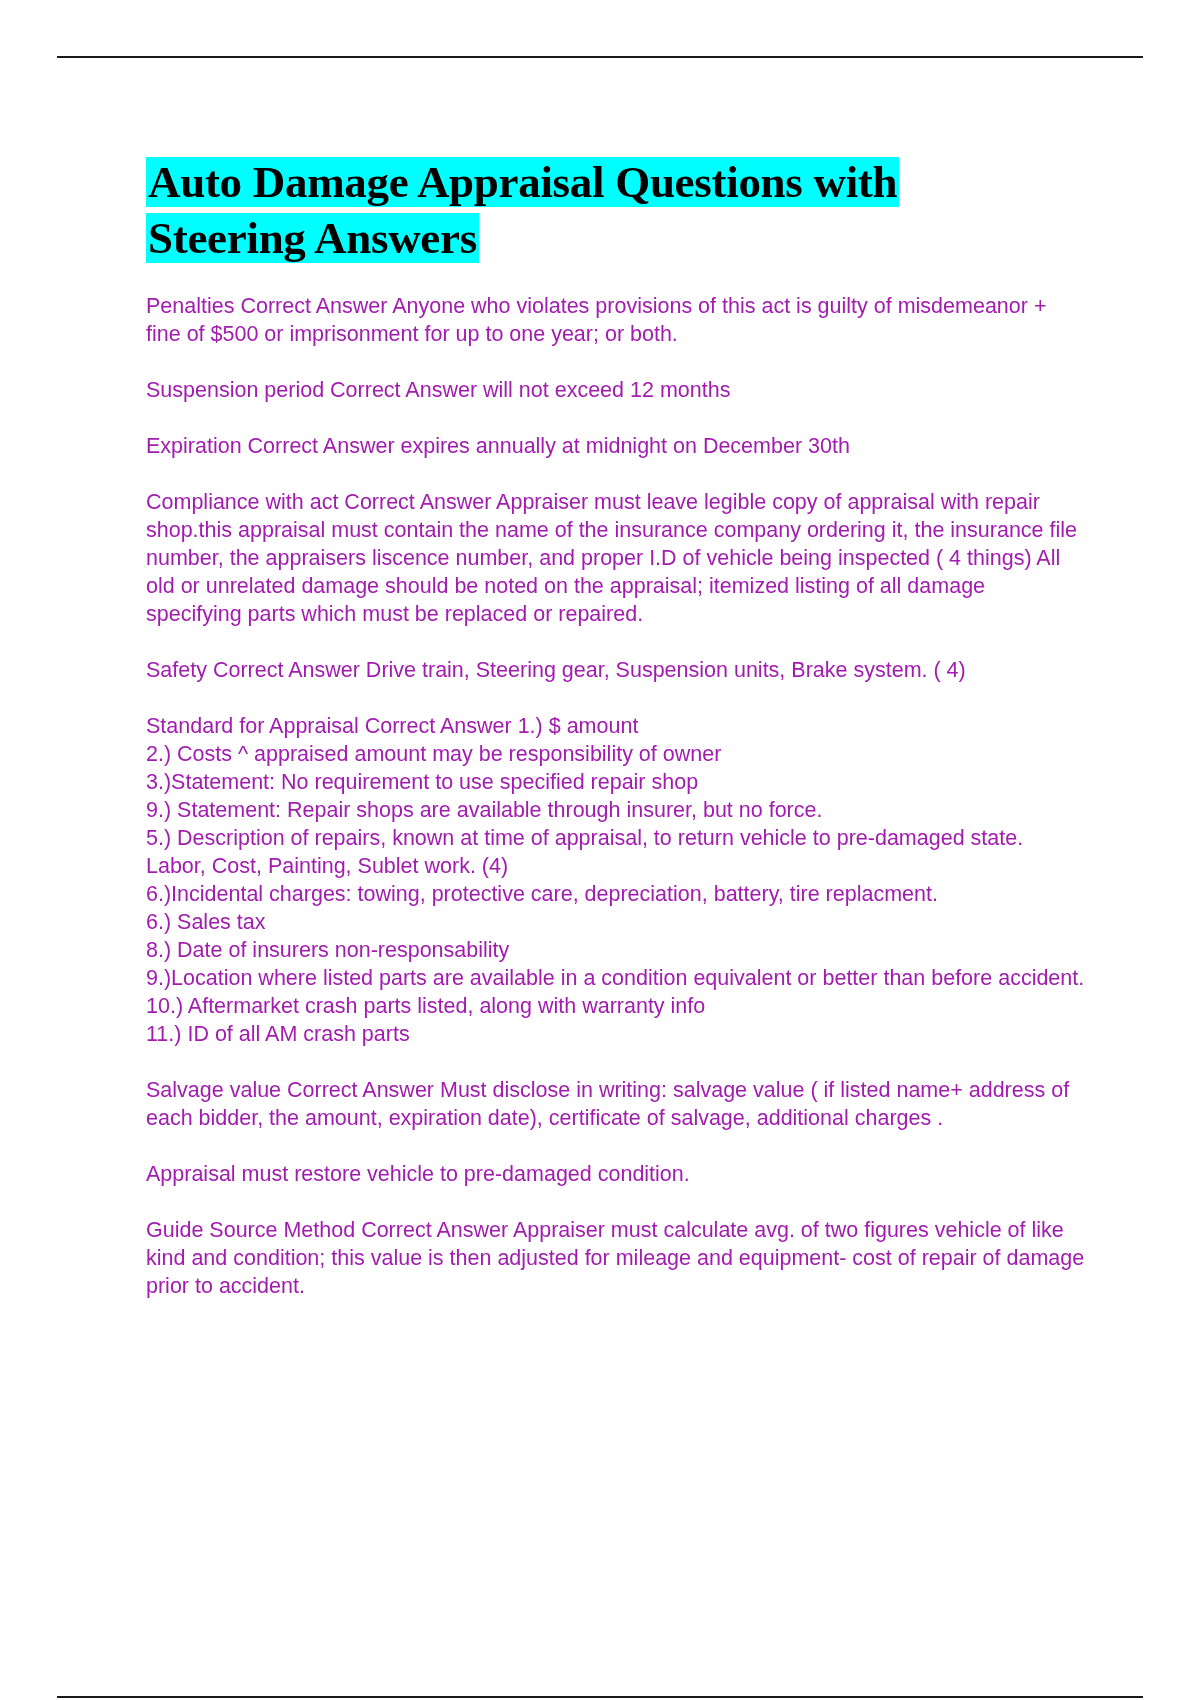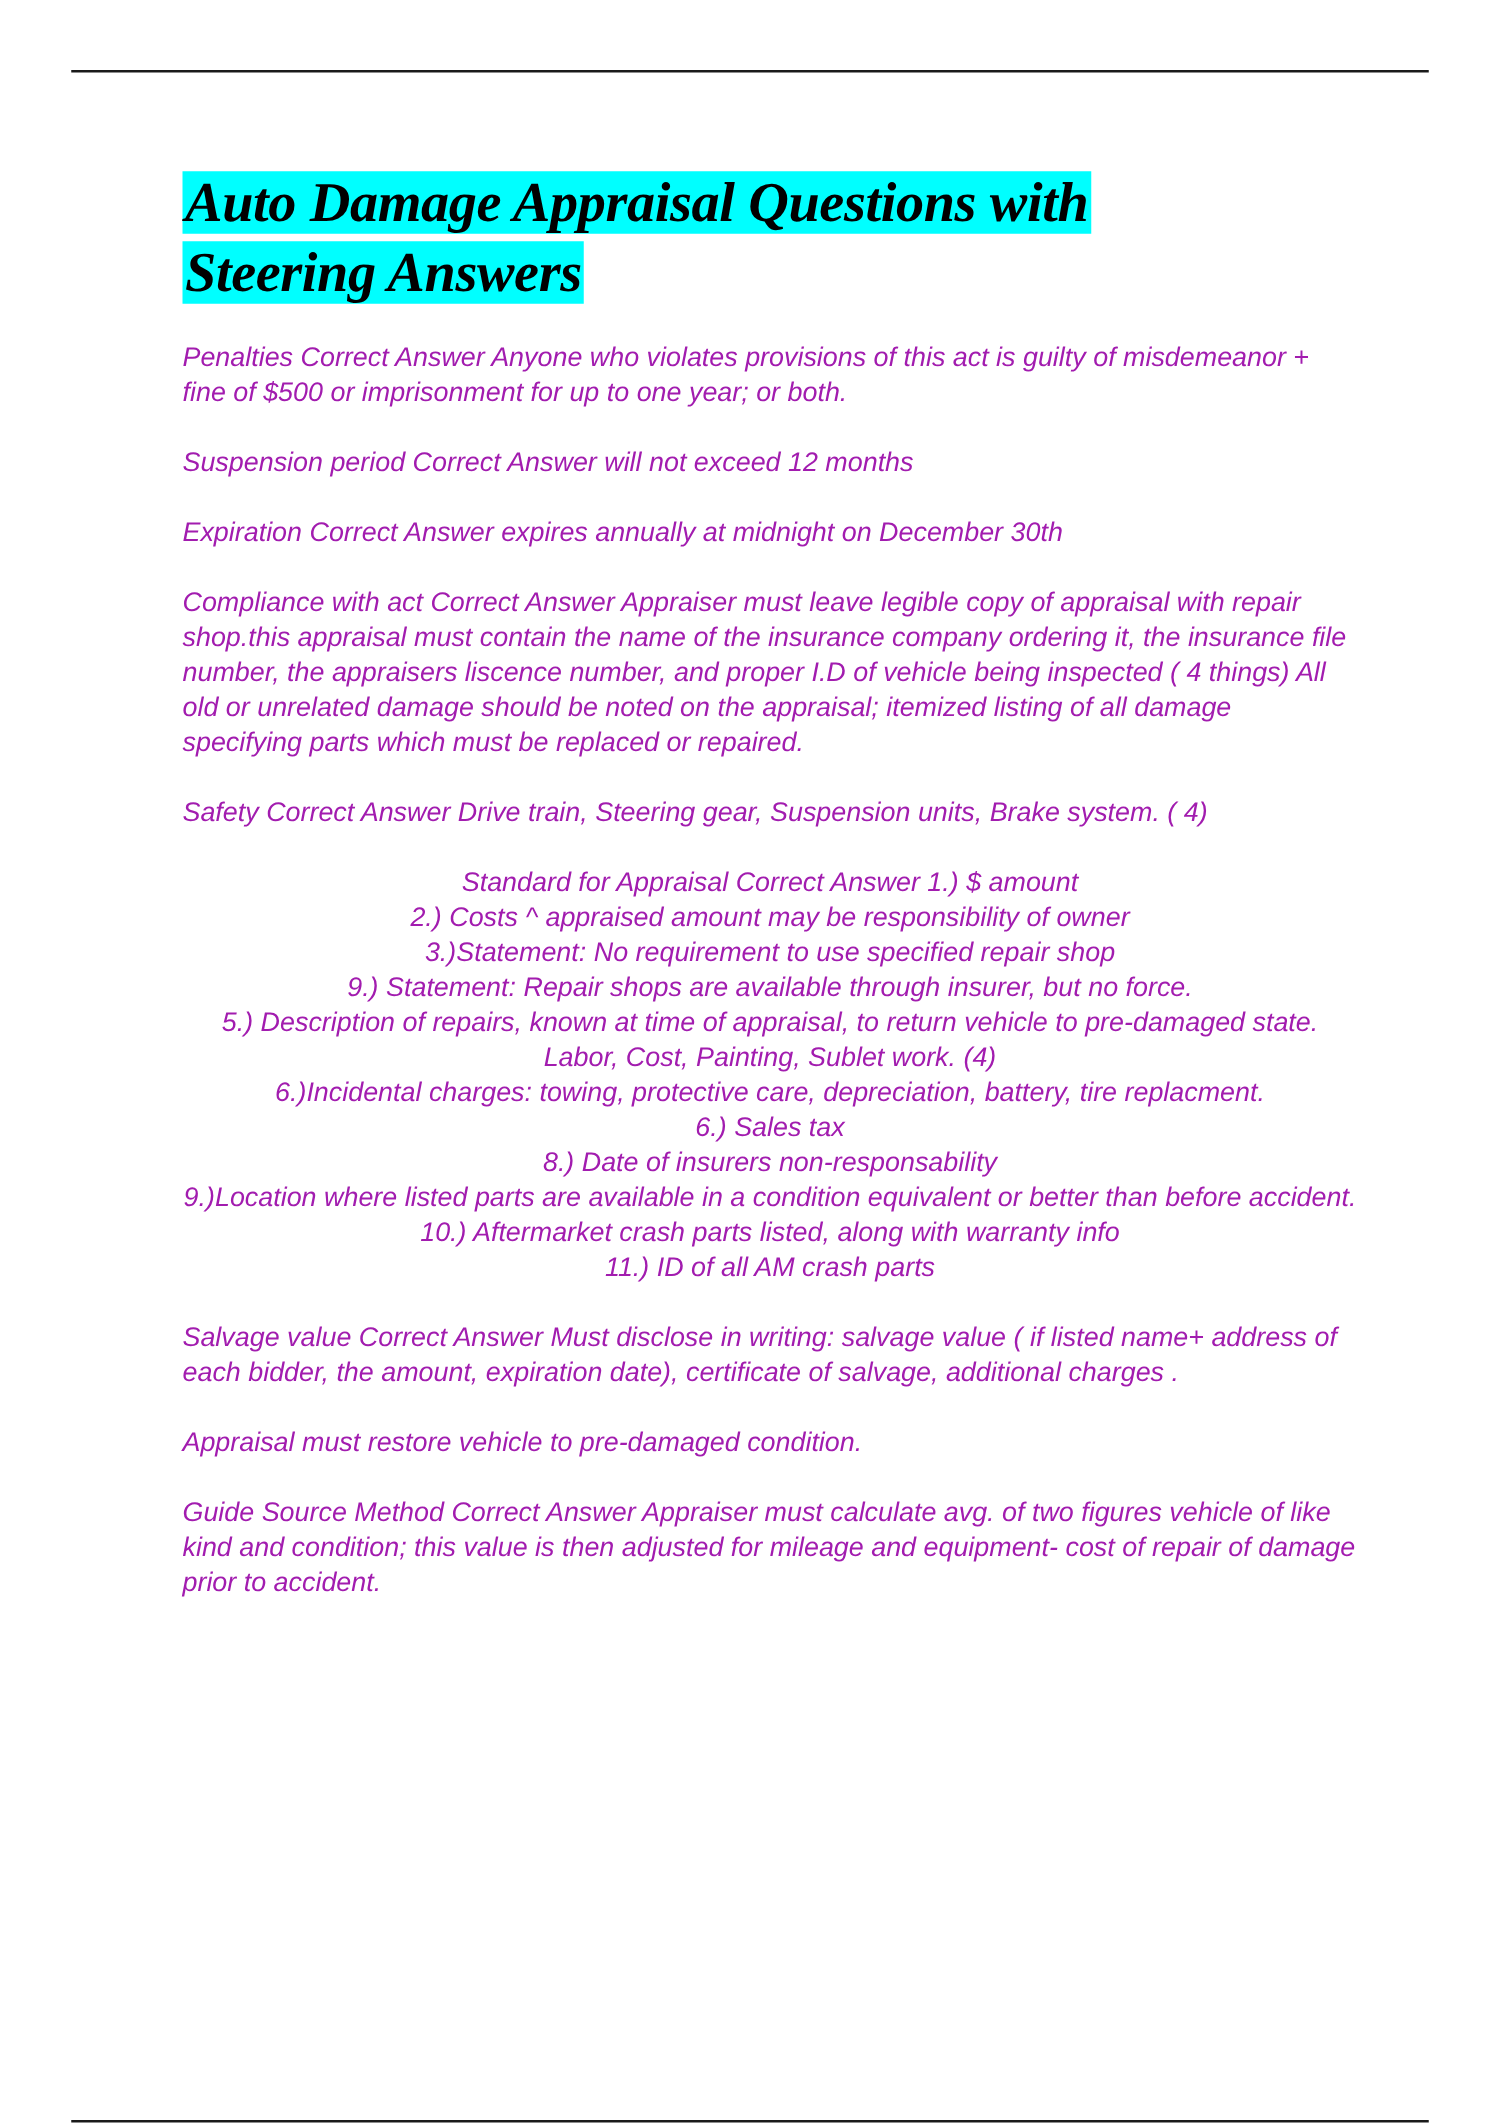--- a/index.html
+++ b/index.html
@@ -19,23 +19,22 @@
     width: 1086px;
     height: 2px;
     background: #1a1a1a;
   }
   .rule.top { top: 56px; }
   .rule.bottom { top: 1696px; }
 
   .content {
     position: absolute;
     left: 146px;
-    top: 134px;
+    top: 154px;
     width: 940px;
-    font-style: italic;
   }
   .title {
     font-family: "Liberation Serif", serif;
     font-weight: bold;
     font-size: 45px;
     line-height: 56px;
     color: #000;
     margin: 0 0 26px 0;
     letter-spacing: -0.3px;
   }
@@ -43,21 +42,21 @@
     background: #00ffff;
     padding: 0 2px;
   }
   .qa {
     font-family: "Liberation Sans", sans-serif;
     font-size: 21.5px;
     line-height: 28px;
     color: #a21caf;
     margin: 0 0 28px 0;
   }
-  .qa .line { display: block; text-align: center; }
+  .qa .line { display: block; }
   .qa.list { margin-bottom: 28px; }
 </style>
 </head>
 <body>
 
 <div class="rule top"></div>
 
 <div class="content">
   <h1 class="title">
     <span>Auto Damage Appraisal Questions with</span><br>

